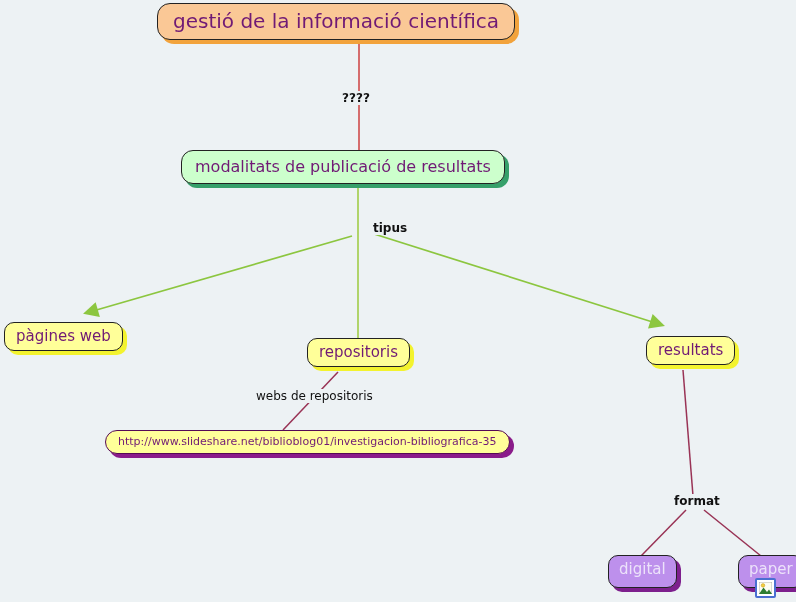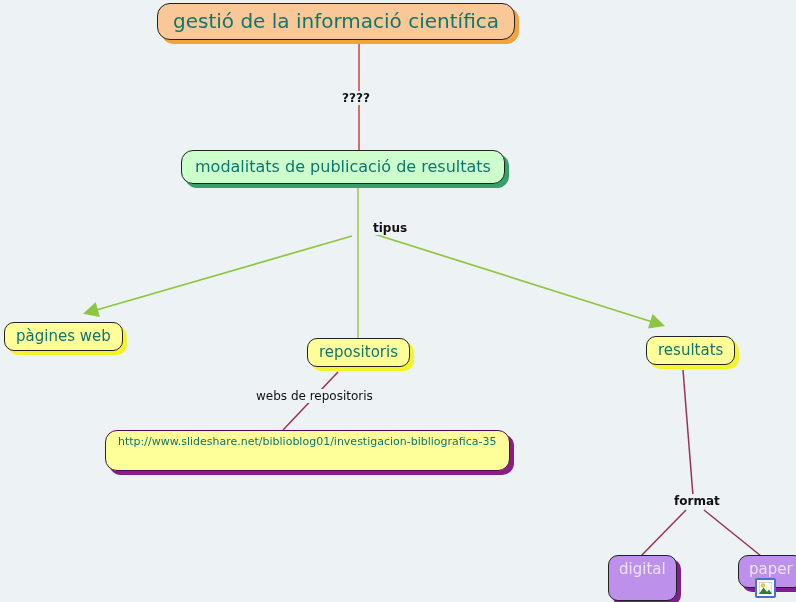--- a/index.html
+++ b/index.html
@@ -11,21 +11,21 @@
     overflow:hidden;
     border-bottom:1px solid #b9c4c9;
   }
   svg.links{position:absolute;left:0;top:0;width:796px;height:602px;}
 
   .node{
     position:absolute;
     box-sizing:border-box;
     white-space:nowrap;
     border:1.6px solid #222;
-    color:#0f766e;
+    color:#701a75;
     text-align:center;
     cursor:default;
   }
   .node-root{
     left:157px;top:3px;
     font-size:20px;
     padding:5px 15px 6px 15px;
     background:#fac896;
     border-radius:13px;
     box-shadow:4px 4px 0 #f2a33c;
@@ -44,29 +44,29 @@
     background:#ffff99;
     border-radius:10px;
     box-shadow:4px 4px 0 #f3f32e;
   }
   .node-pagines{left:4px;top:322px;}
   .node-repositoris{left:307px;top:338px;}
   .node-revistes{left:646px;top:336px;}
   .node-url{
     left:105px;top:430px;
     font-size:11px;
-    padding:4px 12px 22px 12px;
+    padding:4px 12px 5px 12px;
     background:#ffff99;
     border:1.6px solid #550a55;
     border-radius:12px;
     box-shadow:4px 4px 0 #8a1c8a;
   }
   .node-purple{
     font-size:15px;
-    padding:4px 10px 22px 10px;
+    padding:4px 10px 9px 10px;
     background:#bd90ec;
     color:#ece2fa;
     border-radius:10px;
     box-shadow:4px 4px 0 #7d1f8d;
   }
   .node-digital{left:608px;top:555px;}
   .node-paper{left:738px;top:555px;padding-bottom:9px;}
 
   .link-label{
     position:absolute;

